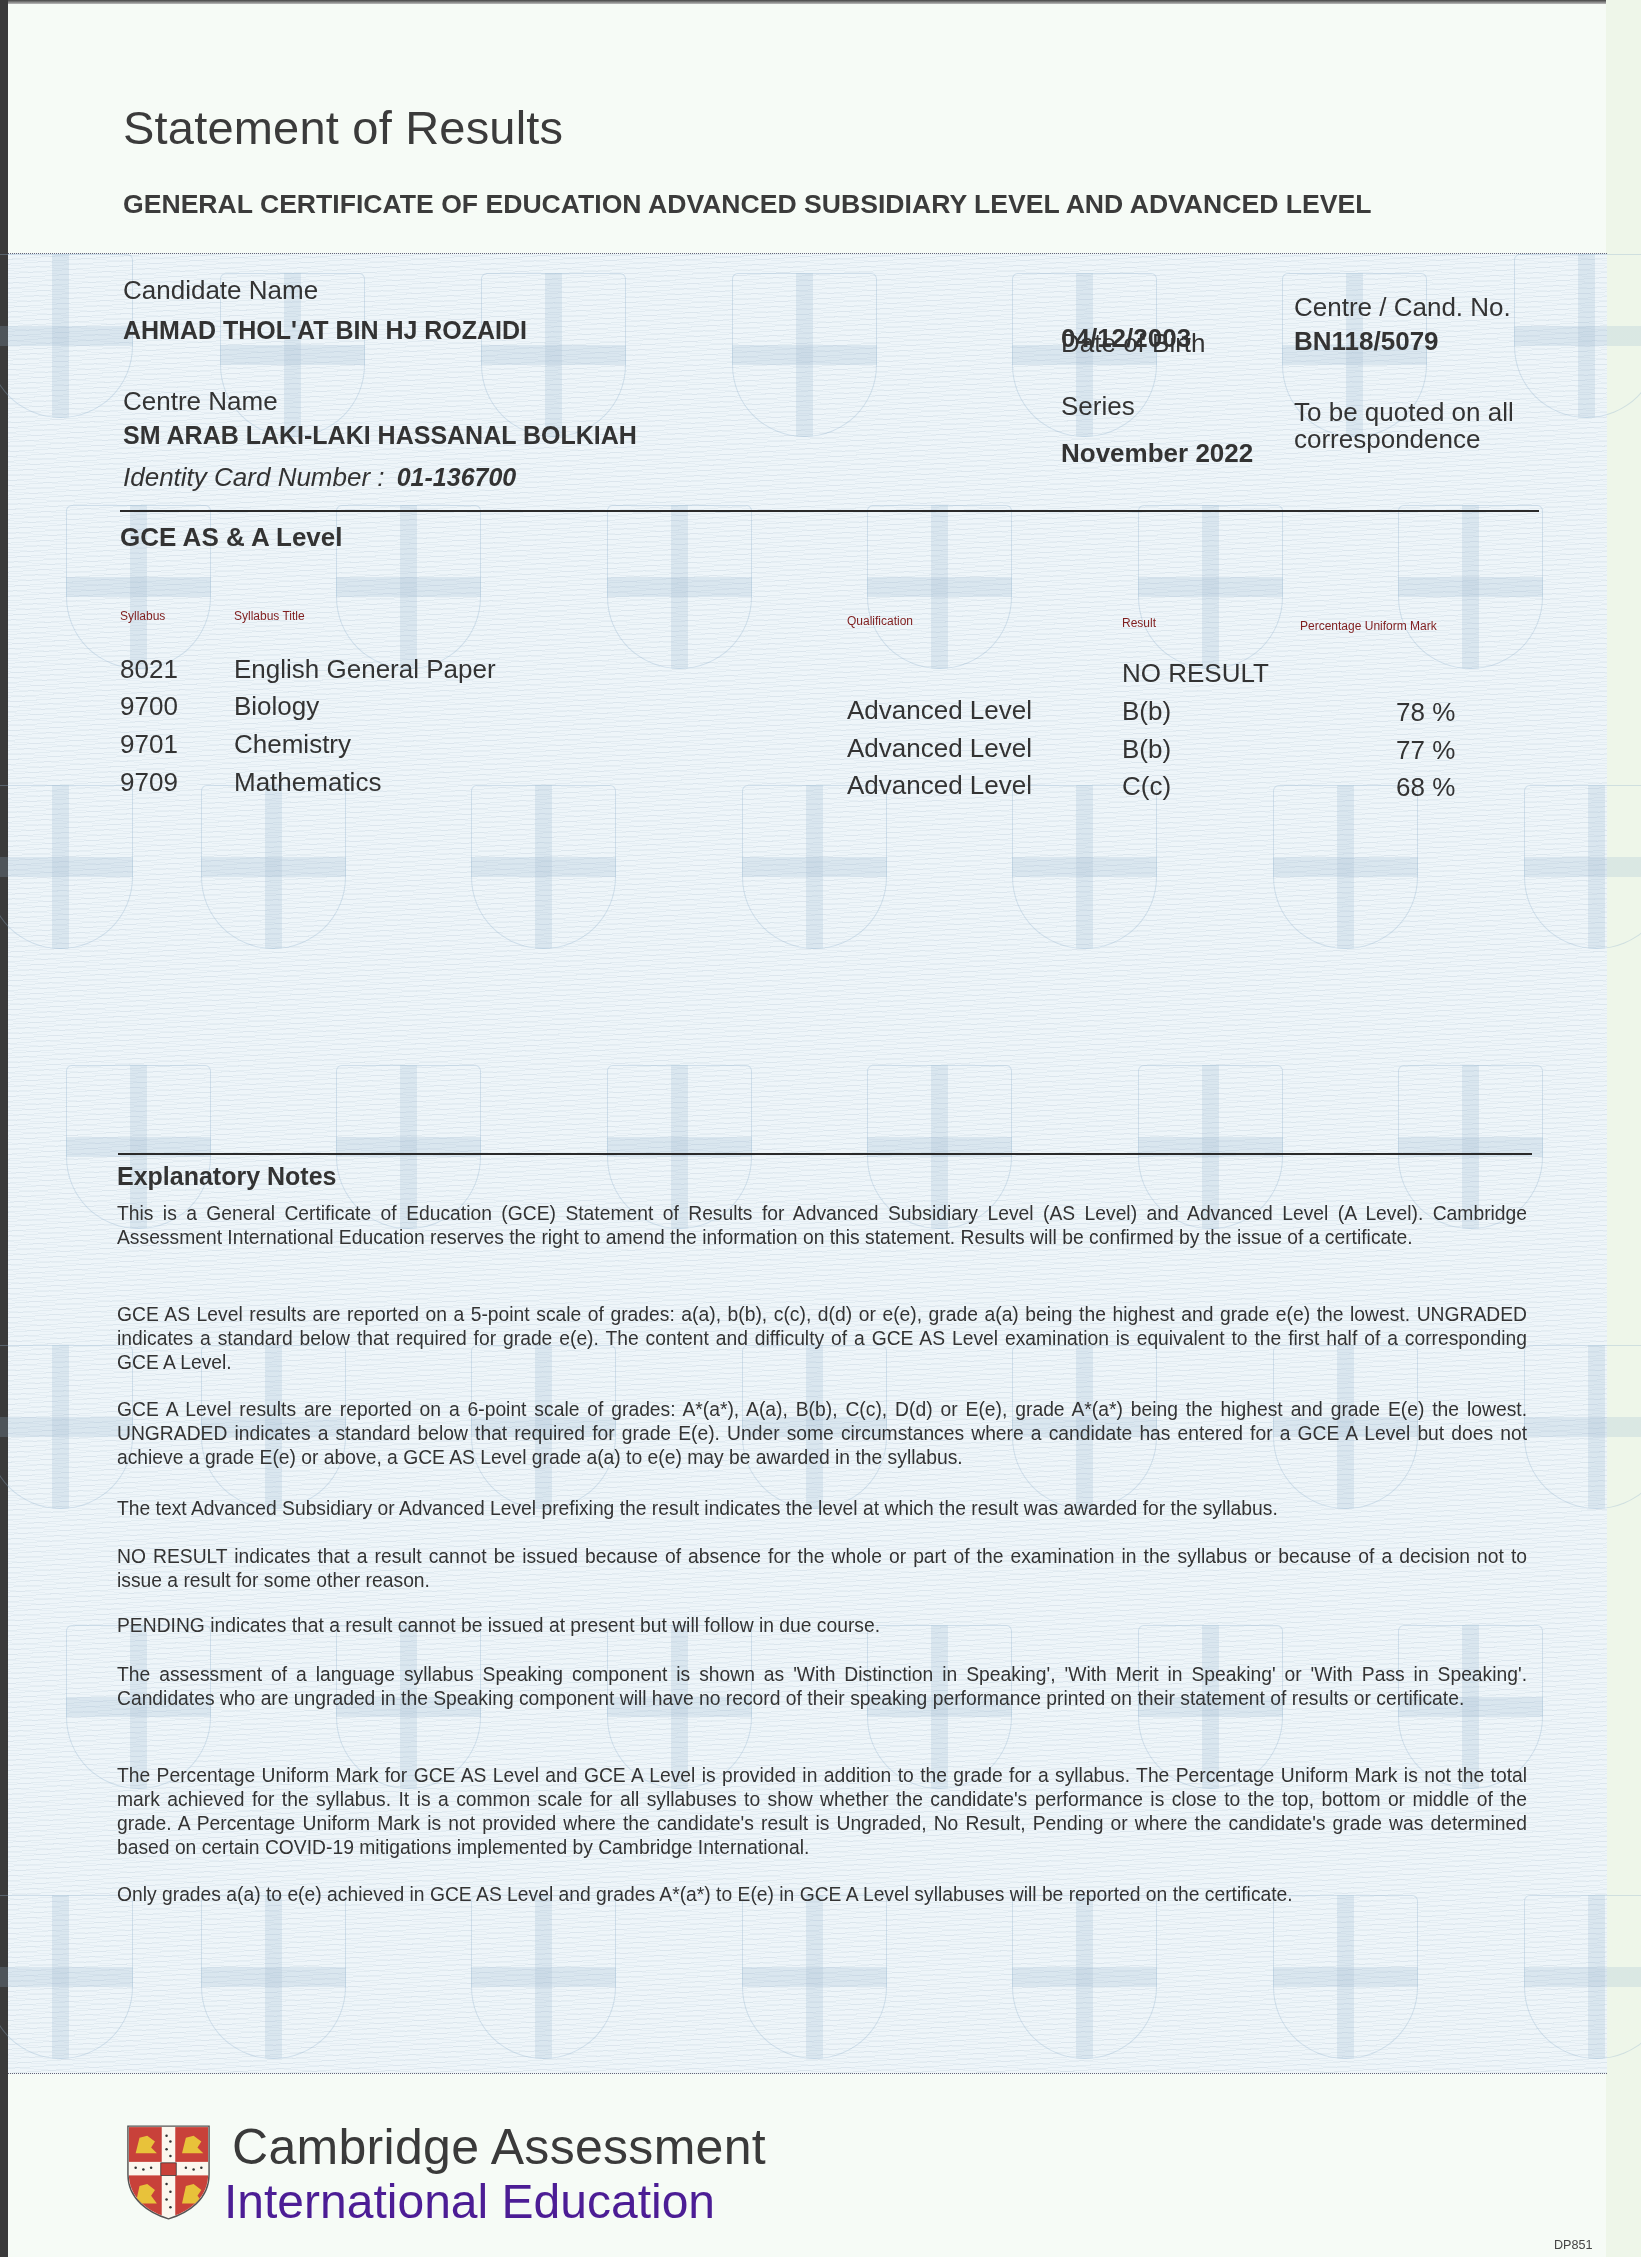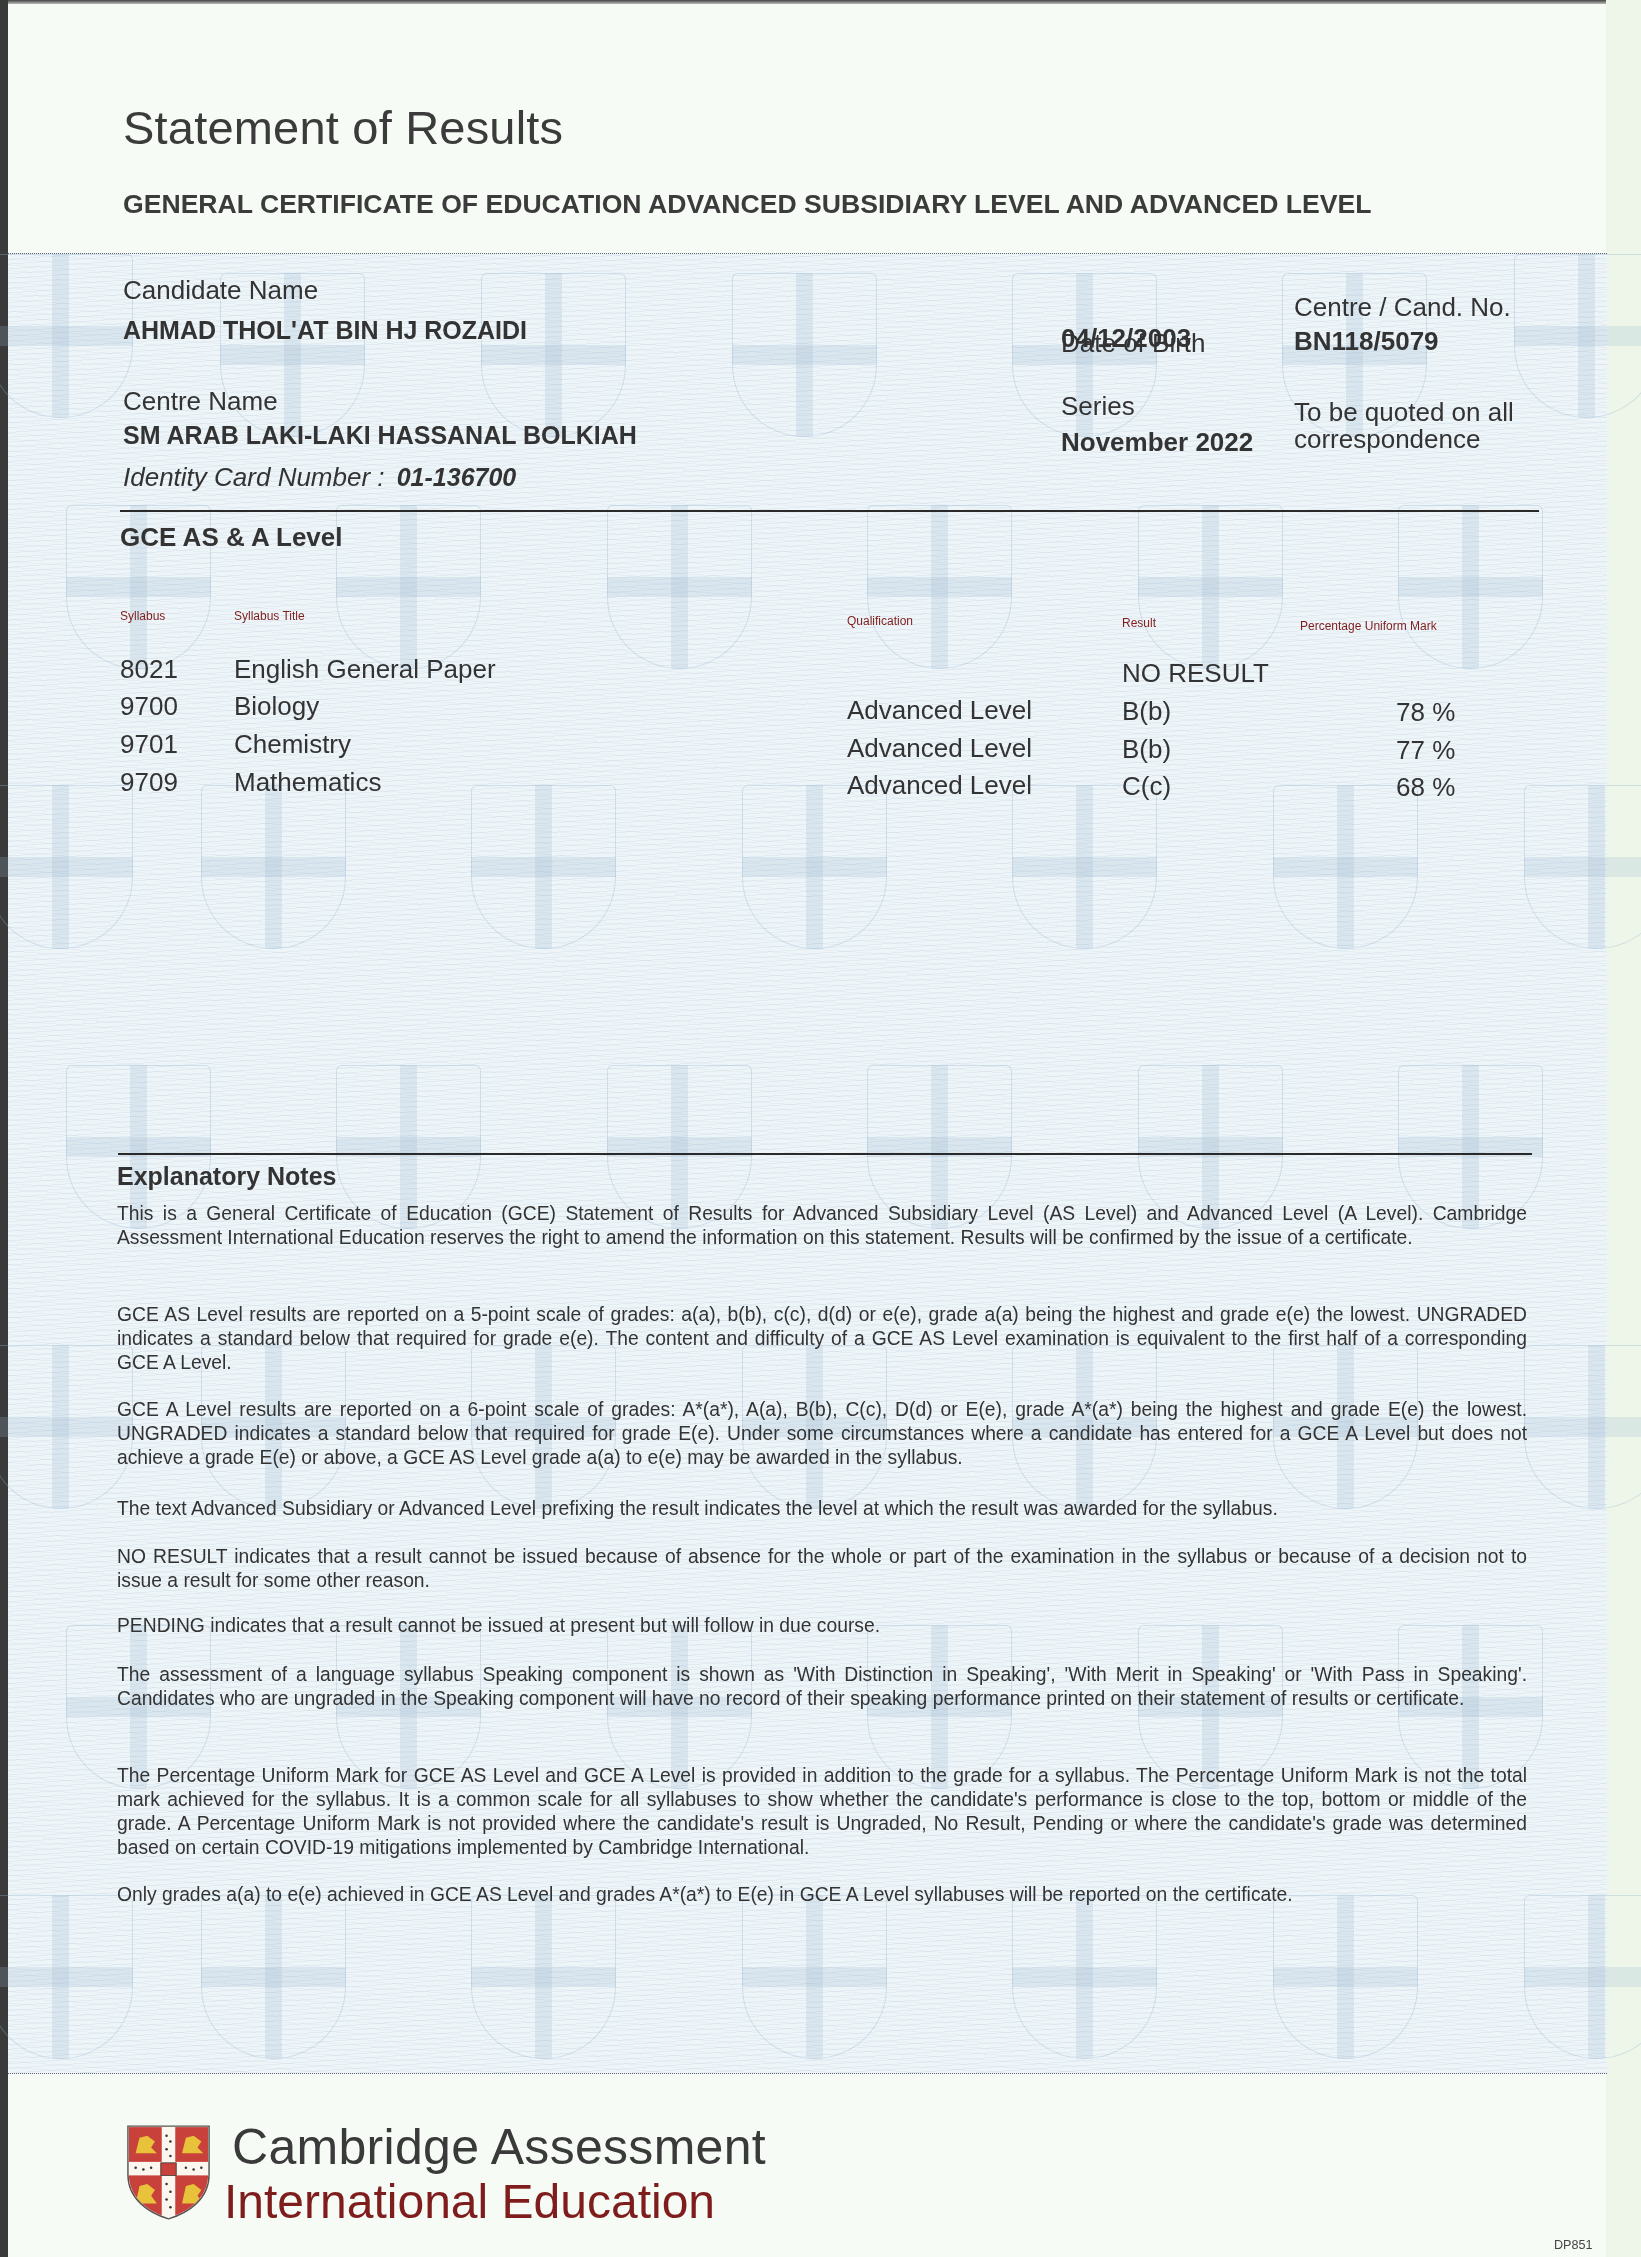--- a/index.html
+++ b/index.html
@@ -48,21 +48,21 @@
 
   .notes-heading { font-size:25px; font-weight:bold; color:#333; }
   .note {
     position:absolute; left:117px; width:1410px;
     font-size:19.3px; line-height:24px; color:#333;
     text-align:justify; white-space:normal;
   }
 
   .logo-crest { position:absolute; left:126px; top:2124px; width:85px; height:97px; }
   .logo-text1 { left:232px; top:2118px; font-size:50px; color:#3a3a3a; letter-spacing:0.3px; }
-  .logo-text2 { left:224px; top:2174px; font-size:48px; color:#7f1d1d; }
+  .logo-text2 { left:224px; top:2174px; font-size:48px; color:#4c1d95; }
   .doc-code { left:1554px; top:2238px; font-size:12.6px; color:#444; }
 </style>
 </head>
 <body>
 
 <div class="scan-edge-left"></div>
 <div class="scan-edge-top"></div>
 <div class="paper-right"></div>
 
 <div class="security-panel">
@@ -135,21 +135,21 @@
   <span class="val" style="margin-left:7.7px;font-size:25px;">01-136700</span>
 </div>
 
 <div class="abs lbl" style="left:1061px;top:288px;margin-top:40px;">Date of Birth</div>
 <div class="abs val" style="left:1061px;top:323px;">04/12/2003</div>
 
 <div class="abs lbl" style="left:1294px;top:292px;">Centre / Cand. No.</div>
 <div class="abs val" style="left:1294px;top:326px;">BN118/5079</div>
 
 <div class="abs lbl" style="left:1061px;top:391px;">Series</div>
-<div class="abs val" style="left:1061px;top:427px;">November 2022</div>
+<div class="abs val" style="left:1061px;top:438px;">November 2022</div>
 
 <div class="abs lbl" style="left:1294px;top:399px;line-height:27px;">
   <div>To be quoted on all</div>
   <div>correspondence</div>
 </div>
 
 <div class="rule" style="left:120px;top:510px;width:1419px;"></div>
 
 <div class="abs section-heading" style="left:120px;top:522px;">GCE AS &amp; A Level</div>
 

